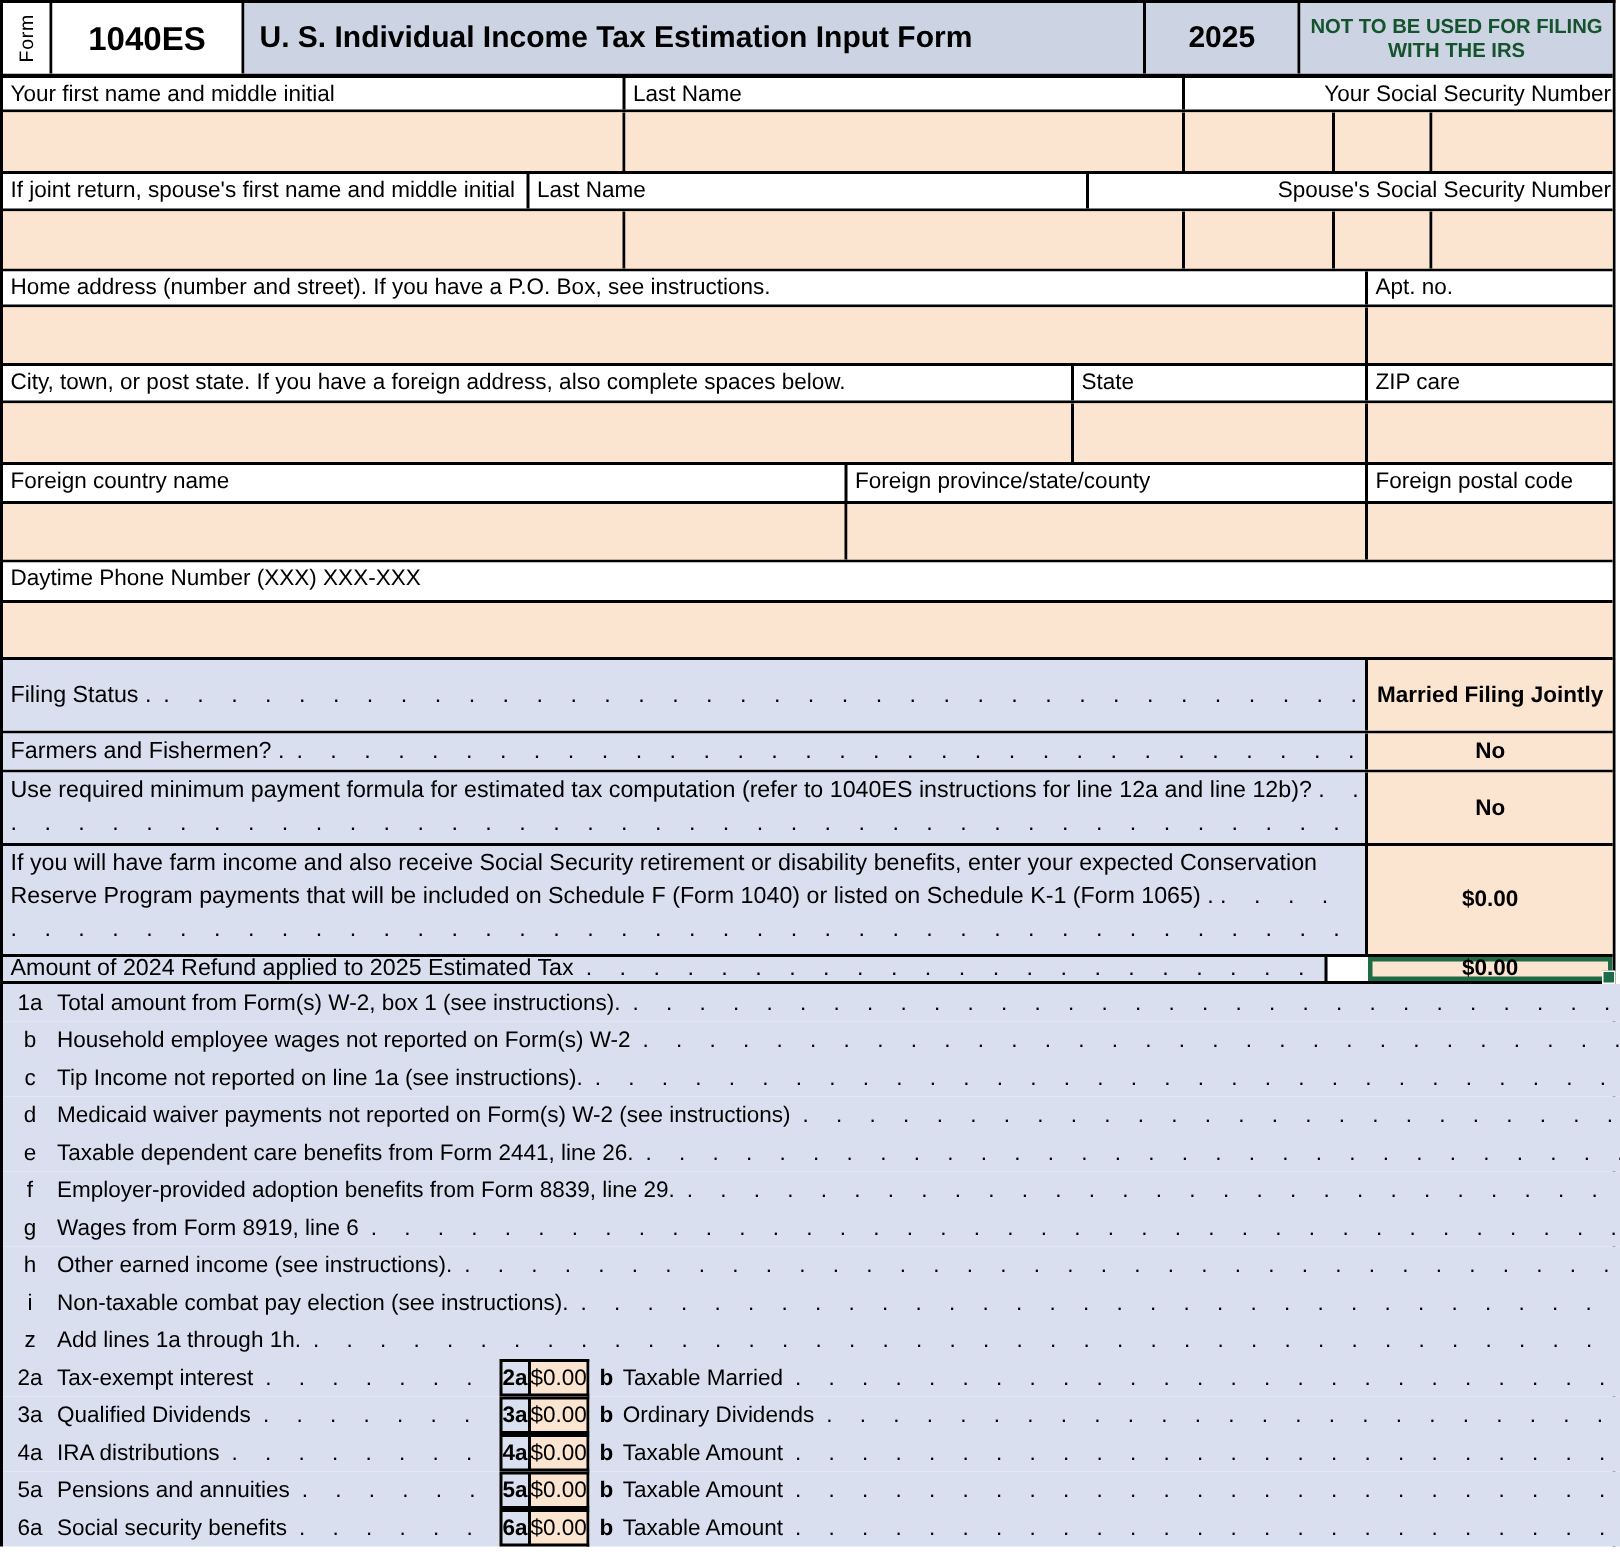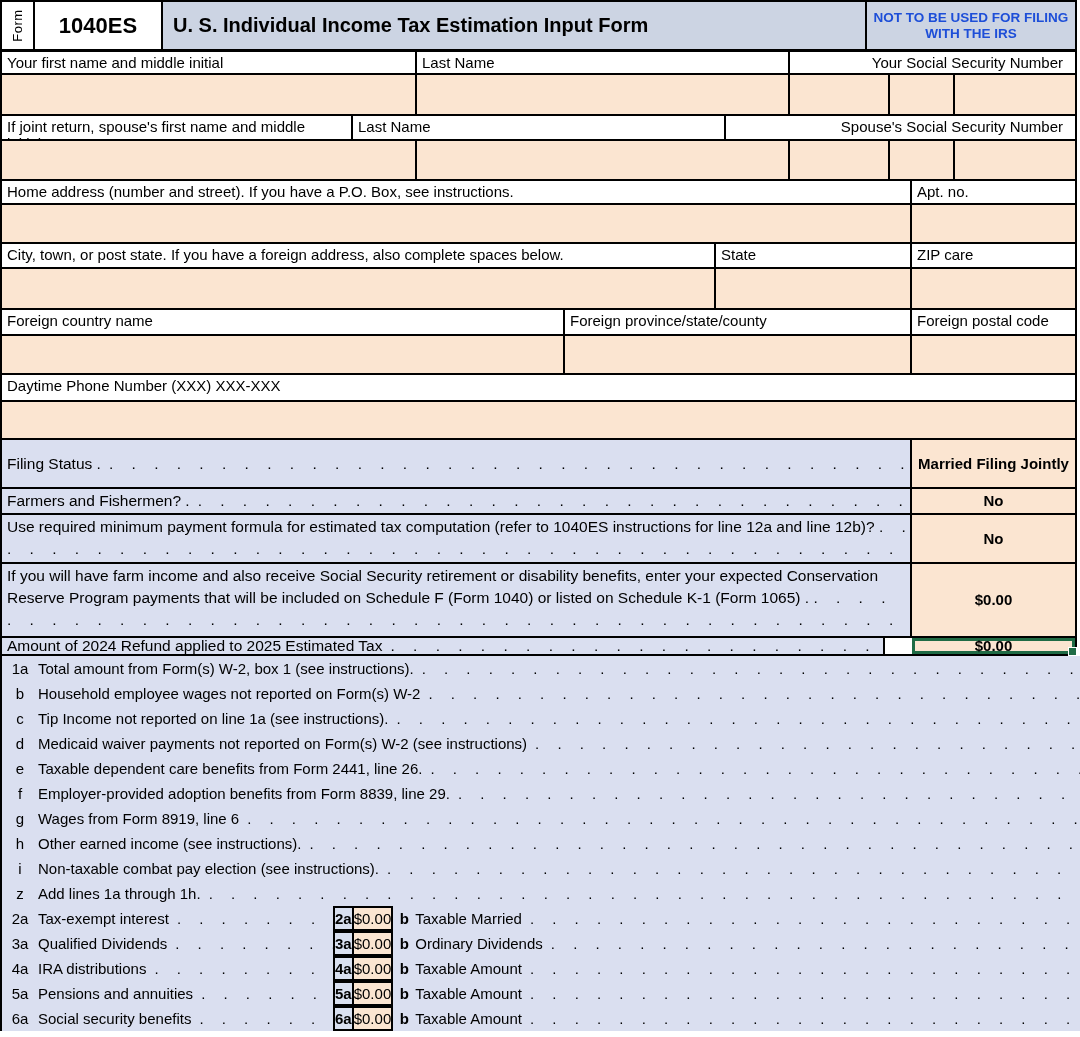--- a/index.html
+++ b/index.html
@@ -15,25 +15,25 @@
   .header { height:50px; border-bottom:3px solid #000; }
   .h-form { width:33px; background:#fff; display:flex; align-items:center; justify-content:center; }
   .h-form span { transform:rotate(-90deg); font-size:13px; letter-spacing:.5px; }
   .h-num  { width:128px; background:#fff; display:flex; align-items:center; justify-content:center;
             font-weight:bold; font-size:22px; }
   .h-title{ flex:1; background:#ccd4e3; display:flex; align-items:center; padding-left:10px;
             font-weight:bold; font-size:20px; }
   .h-year { width:103px; background:#ccd4e3; display:flex; align-items:center; justify-content:center;
             font-weight:bold; font-size:20px; }
   .h-warn { width:208px; background:#ccd4e3; display:flex; align-items:center; justify-content:center;
-            text-align:center; color:#1d4ed8; font-weight:bold; font-size:13.5px; line-height:16px; padding:0 6px; }
+            text-align:center; color:#14532d; font-weight:bold; font-size:13.5px; line-height:16px; padding:0 6px; }
 
   
   .t-label { background:#fff; }
-  .t-label .cell { padding:2px 12px 0 5px; }
+  .t-label .cell { padding:2px 1px 0 5px; }
   .t-input { background:#fbe5d1; }
   .t-input .cell { background:#fbe5d1; }
   .cell { height:100%; }
   .ssn-label { text-align:right; }
 
   
   .q-row  { border-bottom:2px solid #000; }
   .q-label{ flex:1; background:#dadff0; border-right:2px solid #000; padding:1px 4px 0 5px;
             font-size:15.5px; line-height:22px; overflow:hidden; }
   .q-label.center { display:flex; align-items:center; padding-top:0; }
@@ -74,20 +74,21 @@
 <body>
 
 <div id="form">
 
   <div class="row header">
     <div class="h-form br">
         <span>Form</span>
       </div>
     <div class="h-num br">1040ES</div>
     <div class="h-title br">U. S. Individual Income Tax Estimation Input Form</div>
+    <div class="h-year br">2025</div>
     <div class="h-warn">NOT TO BE USED FOR FILING WITH THE IRS</div>
   </div>
 
   <div class="row t-label" style="height:23px; border-bottom:2px solid #000;">
     <div class="cell br" style="width:415px;">Your first name and middle initial</div>
     <div class="cell br" style="width:373px;">Last Name</div>
     <div class="cell ssn-label" style="flex:1;">Your Social Security Number</div>
   </div>
   <div class="row t-input" style="height:41px; border-bottom:2px solid #000;">
     <div class="cell br" style="width:415px;"></div>

